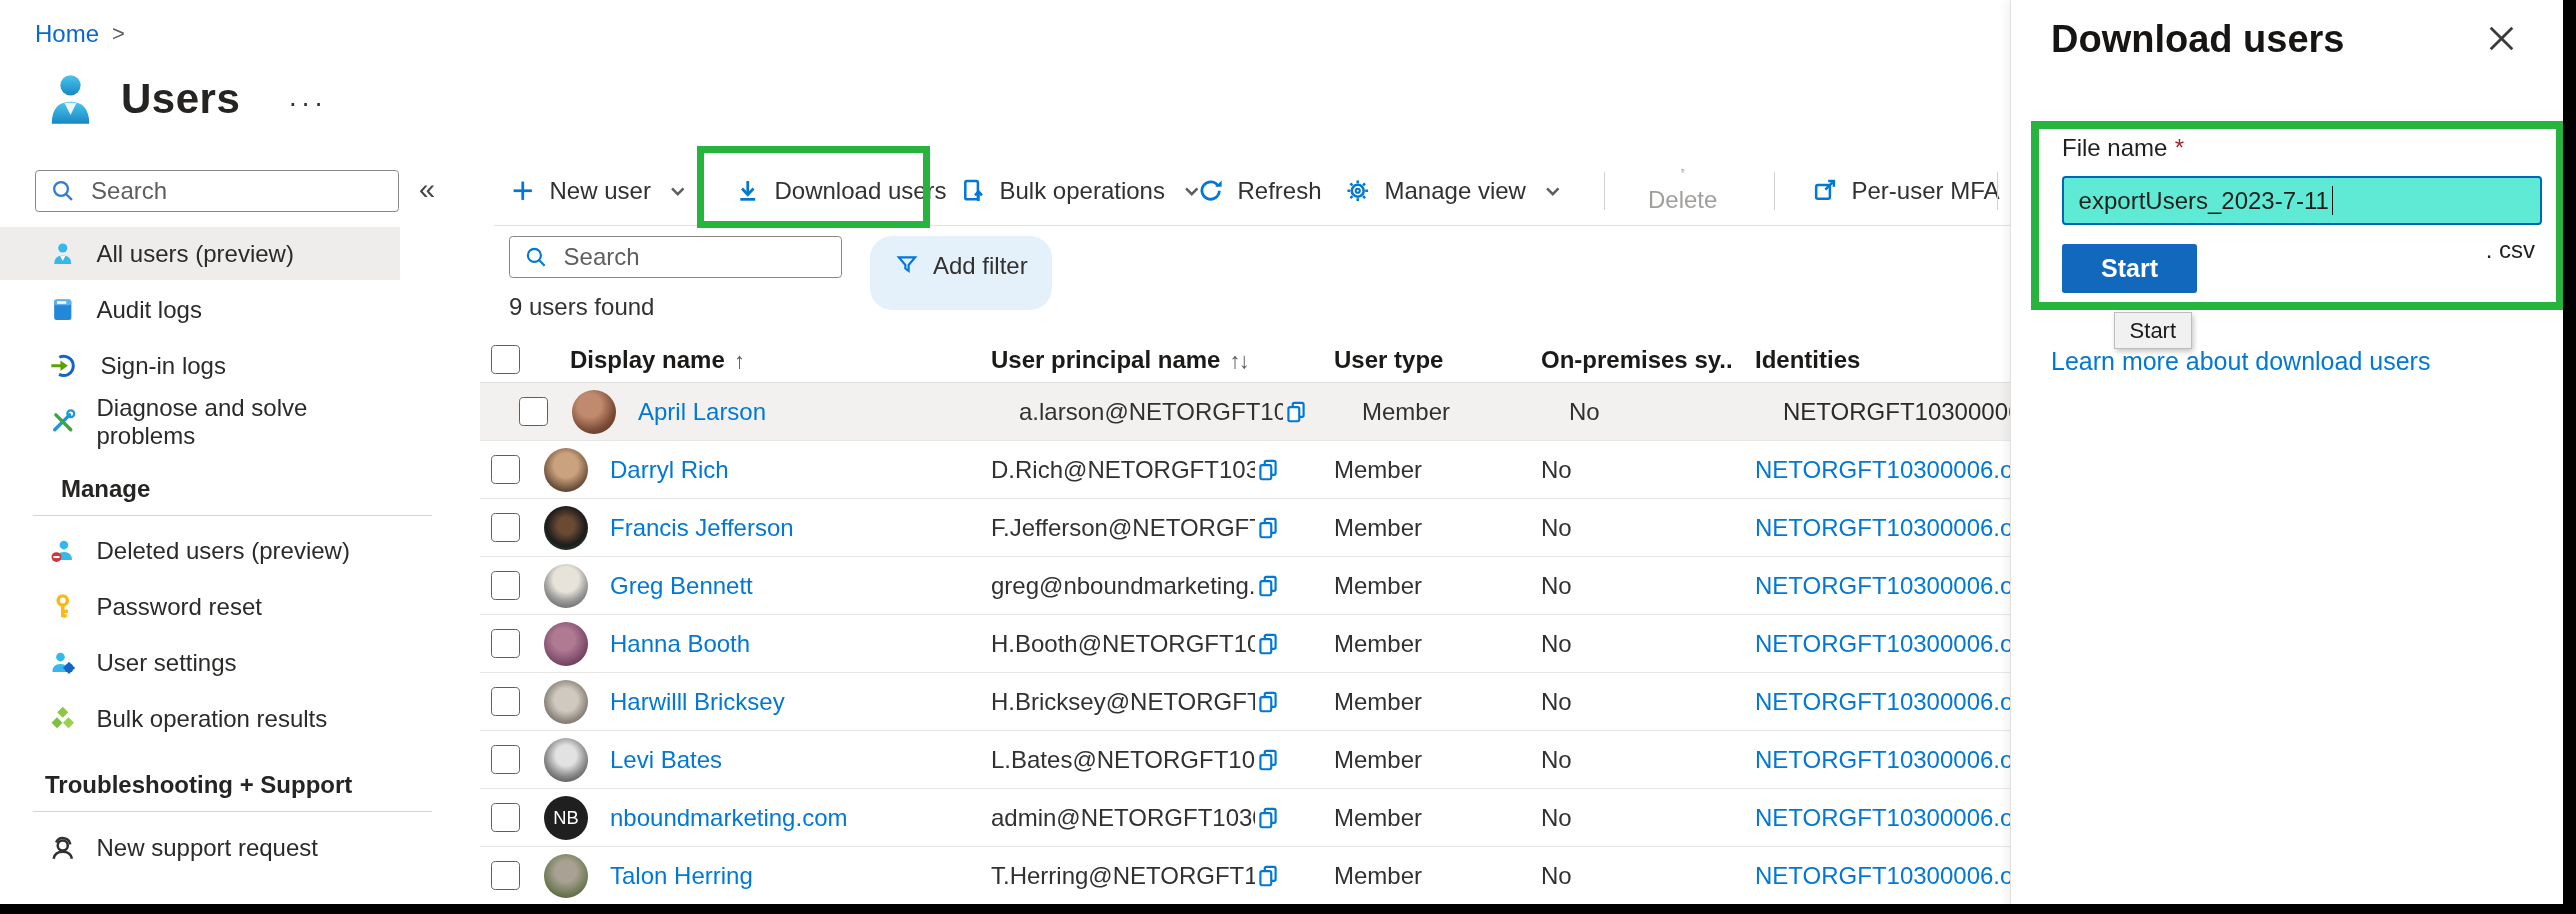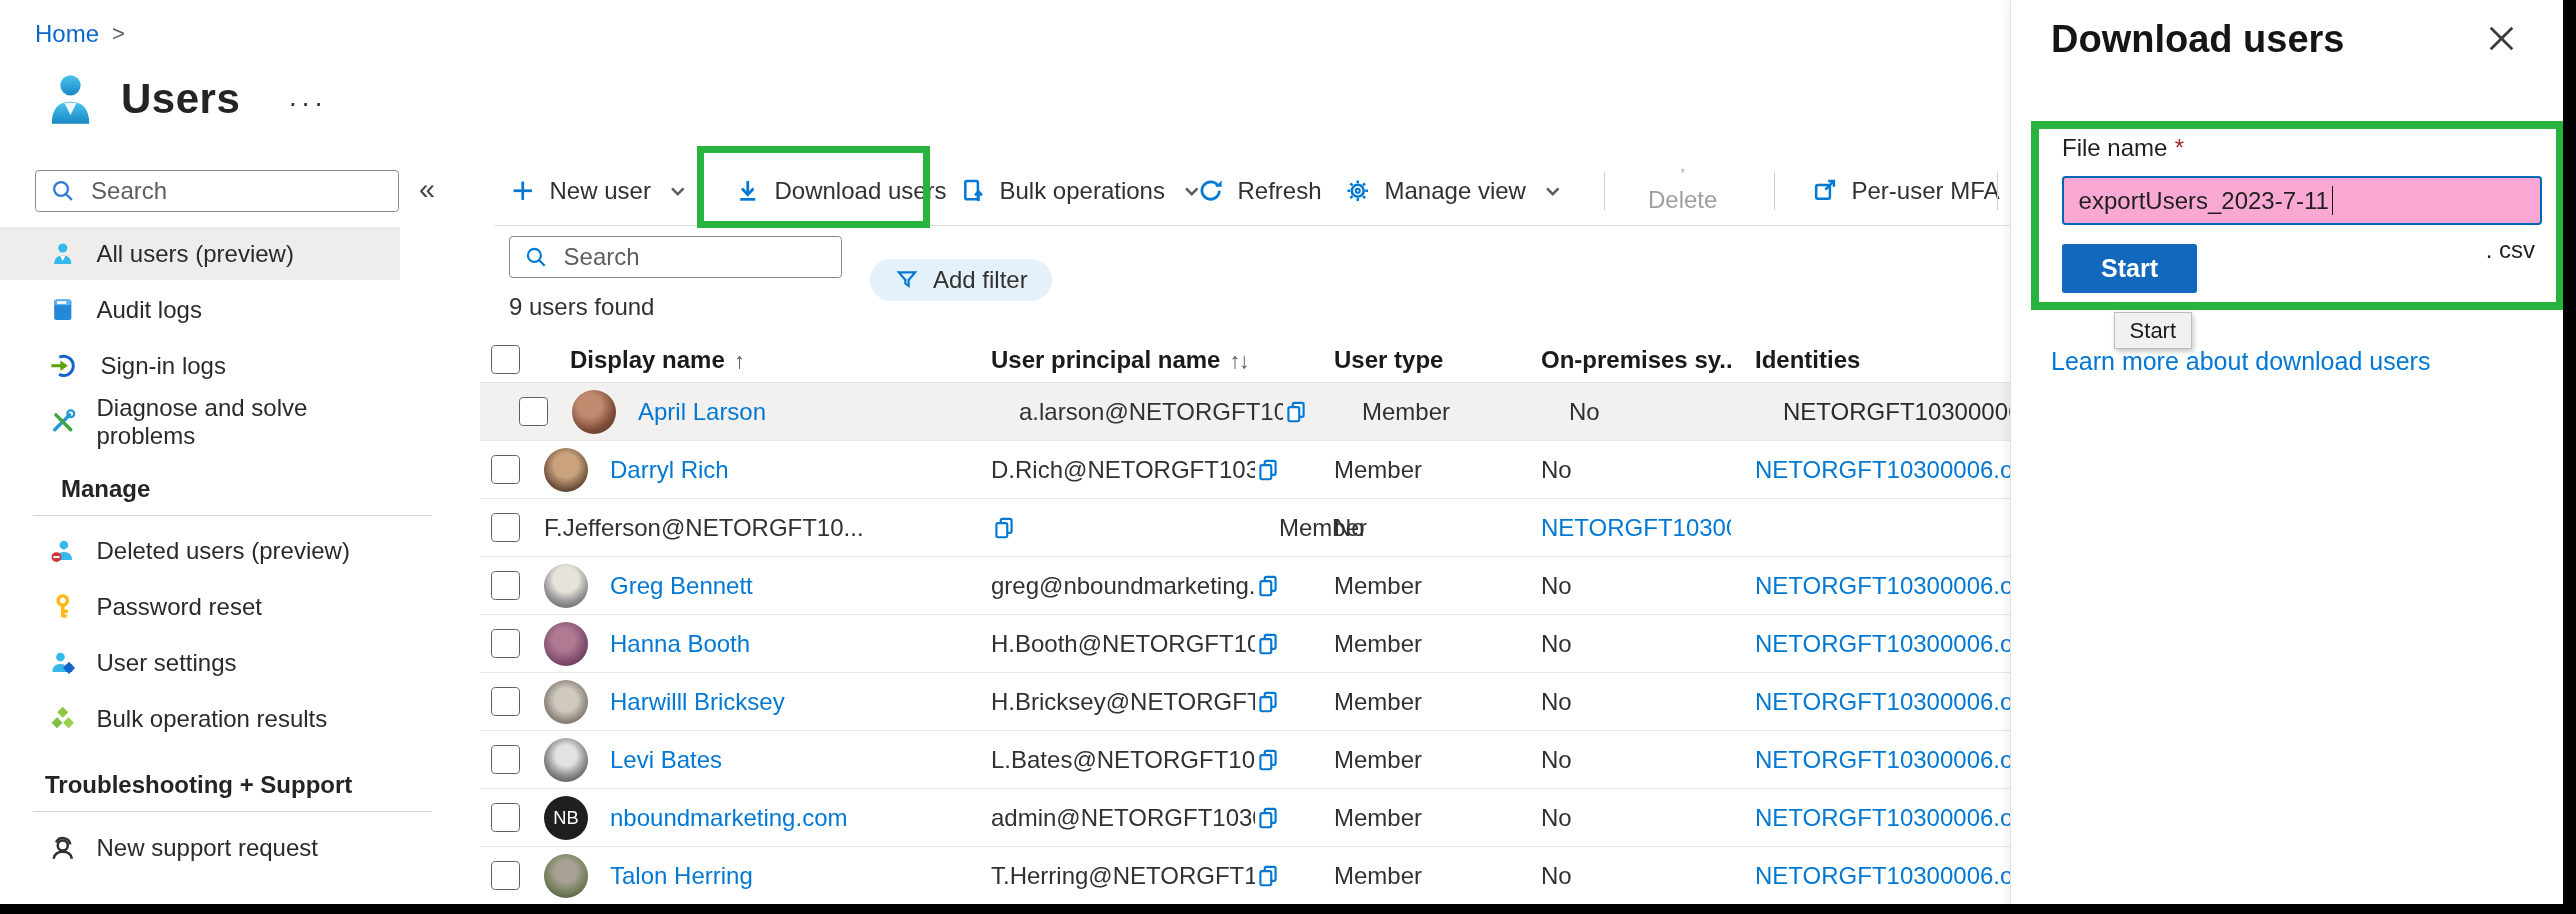--- a/index.html
+++ b/index.html
@@ -28,21 +28,21 @@
   
   .toolbar-item{position:absolute;top:168px;height:46px;display:flex;align-items:center;gap:13px;font-size:24px;color:#323130;cursor:pointer;}
   .toolbar-item .ticon{width:27.5px;height:27.5px;}
   .toolbar-item.disabled{color:#a19f9d;cursor:default;}
   .tb-sep{position:absolute;top:172px;width:0;height:38px;border-left:1.8px solid #d1d1d1;}
   .toolbar-rule{position:absolute;left:494px;top:225px;width:1516px;border-top:1.8px solid #e1e1e1;}
 
   
   .list-search{position:absolute;left:509px;top:236px;width:333px;height:42px;border:1.8px solid #8a8886;border-radius:3.7px;display:flex;align-items:center;gap:14.6px;padding-left:13px;box-sizing:border-box;}
   .list-search .ph{color:#605e5c;font-size:24px;}
-  .add-filter{position:absolute;left:870px;top:236px;height:42px;padding:0 24px;border-radius:22px;background:#e4f1fb;display:flex;align-items:center;gap:13px;font-size:24px;color:#323130;cursor:pointer;margin-top:23px;}
+  .add-filter{position:absolute;left:870px;top:236px;height:42px;padding:16px 24px;border-radius:22px;background:#e4f1fb;display:flex;gap:13px;font-size:24px;color:#323130;cursor:pointer;}
   .count{position:absolute;left:509px;top:293px;font-size:24px;color:#323130;}
 
   
   .grid{display:grid;grid-template-columns:64px 447px 264px 55px 207px 214px 1fr;align-items:center;}
   .thead{position:absolute;left:480px;top:337px;width:1531px;height:46px;border-bottom:1.8px solid #e1e1e1;box-sizing:border-box;font-weight:700;color:#1b1a19;font-size:24px;}
   .rows{position:absolute;left:480px;top:383px;width:1531px;}
   .row{height:58px;border-bottom:0.9px solid #e8e7e6;box-sizing:border-box;font-size:24px;}
   .row.hl{background:#f2f1f0;padding-left:28px;}
   .cb{width:29px;height:29px;border:1.8px solid #605e5c;border-radius:4.6px;background:#fff;margin-left:11px;box-sizing:border-box;}
   .cell-name{display:flex;align-items:center;gap:22px;}
@@ -67,21 +67,21 @@
   .av8{background:#1f1f1f;font-weight:400;}
   .av9{background:radial-gradient(circle at 50% 40%,#a9a294 0 30%,#6f7b55 65%,#3a4530);}
 
   
   .panel{position:absolute;left:2010px;top:0;width:566px;height:915px;background:#fff;border-left:0.9px solid #e0e0e0;box-shadow:-3.7px 0 9.2px rgba(0,0,0,.05);}
   .panel-title{position:absolute;left:40px;top:18.3px;font-size:38px;font-weight:700;color:#161514;}
   .panel-close{position:absolute;left:472px;top:20px;width:37px;height:37px;cursor:pointer;}
   .hl-box{position:absolute;border:8.2px solid #27b43e;box-sizing:border-box;z-index:5;pointer-events:none;}
   .file-label{position:absolute;left:51px;top:134px;font-size:24px;color:#201f1e;}
   .req{color:#a4262c;margin-left:7.3px;}
-  .file-input{position:absolute;left:51px;top:176px;width:480px;height:49px;border:2.7px solid #0067b8;border-radius:3.7px;box-sizing:border-box;display:flex;align-items:center;padding-left:14.6px;font-size:24px;color:#201f1e;background:#f9a8d4;}
+  .file-input{position:absolute;left:51px;top:176px;width:480px;height:49px;border:2.7px solid #0067b8;border-radius:3.7px;box-sizing:border-box;display:flex;align-items:center;padding-left:14.6px;font-size:24px;color:#201f1e;background:#5eead4;}
   .caret{display:inline-block;width:1.8px;height:29px;background:#111;margin-left:2.7px;}
   .ext{position:absolute;right:42px;top:236px;font-size:24px;color:#201f1e;}
   .start-btn{position:absolute;left:51px;top:244px;width:135px;height:49px;background:#1168bd;border-radius:2.7px;color:#fff;font-size:25px;font-weight:700;display:flex;align-items:center;justify-content:center;cursor:pointer;}
   .tooltip{position:absolute;left:103px;top:312px;padding:4.6px 14.6px;background:#f1f1f1;border:0.9px solid #bdbdbd;box-shadow:1.8px 2.7px 5.5px rgba(0,0,0,.25);font-size:22px;color:#1a1a1a;z-index:6;}
   .learn{position:absolute;left:40px;top:347px;font-size:25px;color:#0078d4;cursor:pointer;white-space:nowrap;}
 
   
   .bar-right{position:absolute;left:2563px;top:0;width:13px;height:915px;background:#000;z-index:10;}
   .bar-bottom{position:absolute;left:0;top:904px;width:2576px;height:10px;background:#000;z-index:10;}
   svg{display:block;}
@@ -368,20 +368,24 @@
         </div>
       <div class="pad">Member</div>
       <div class="pad">No</div>
       <div class="ident pad">NETORGFT10300006.onmic...</div>
     </div>
 
     <div class="row grid">
       <div>
           <div class="cb"></div>
         </div>
+      <div class="cell-name">
+          <span class="avatar av3"></span>
+          <span class="name-link">Francis Jefferson</span>
+        </div>
       <div class="upn">F.Jefferson@NETORGFT10...</div>
       <div>
           <svg viewBox="0 0 24 24" width="26" height="26">
             <rect x="9" y="3.5" width="10" height="13" rx="1.5" fill="#fff" stroke="#0078d4" stroke-width="2"></rect>
             <rect x="5" y="7.5" width="10" height="13" rx="1.5" fill="#fff" stroke="#0078d4" stroke-width="2"></rect>
           </svg>
         </div>
       <div class="pad">Member</div>
       <div class="pad">No</div>
       <div class="ident pad">NETORGFT10300006.onmic...</div>

